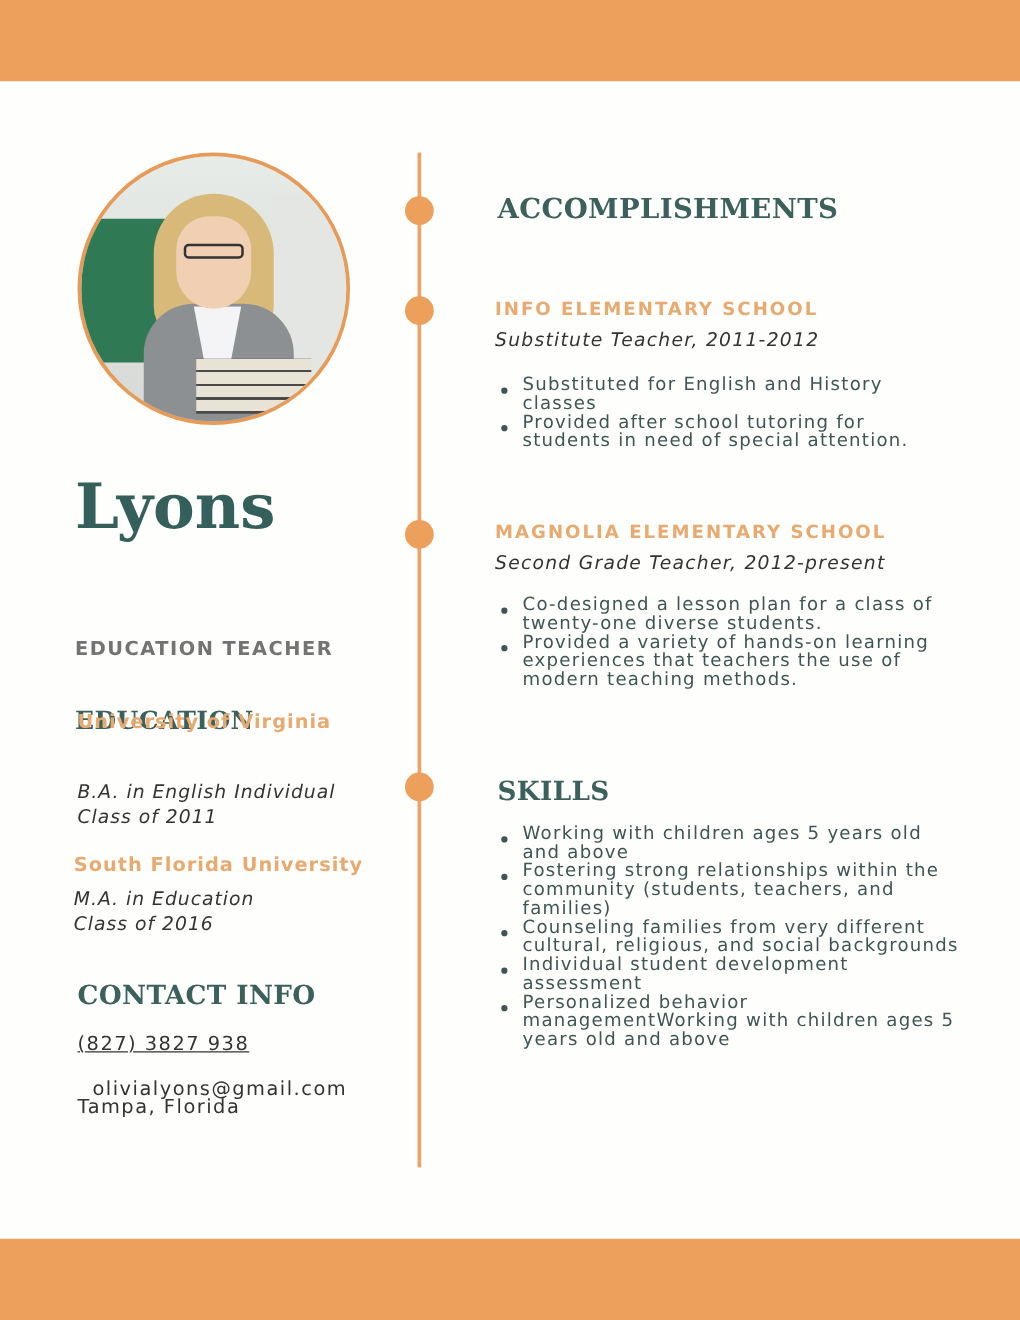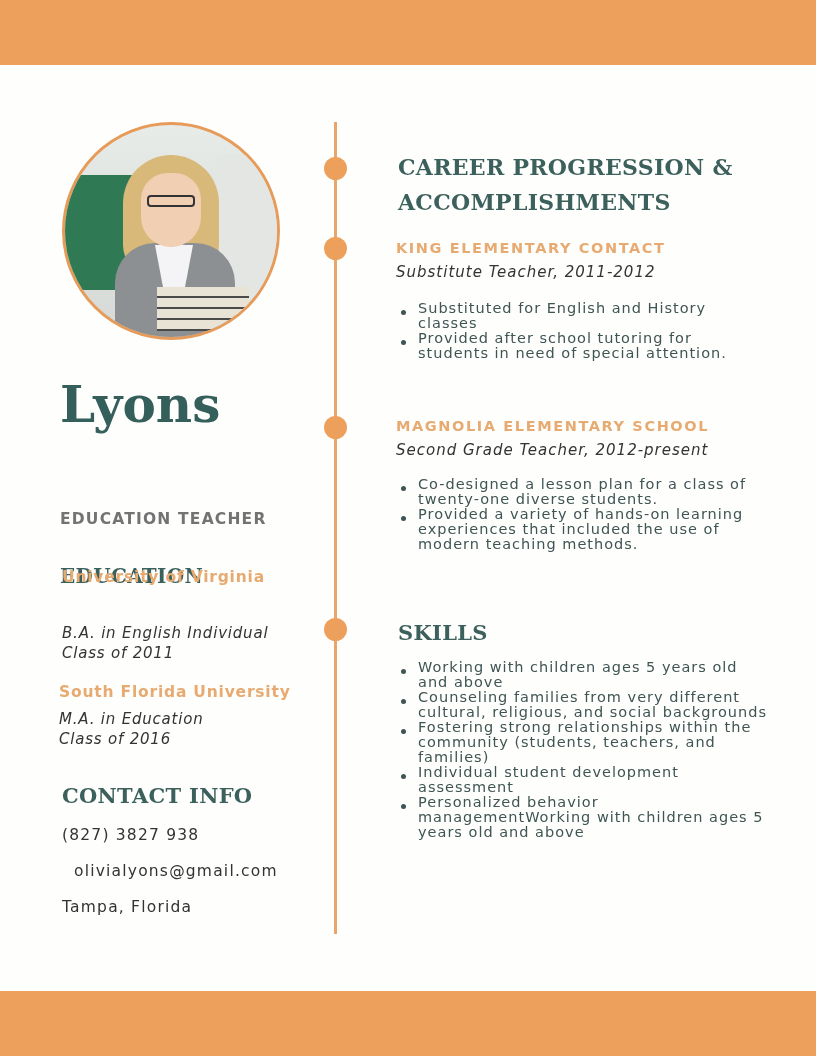--- a/index.html
+++ b/index.html
@@ -101,51 +101,50 @@
   <div>B.A. in English Individual</div>
   <div>Class of 2011</div>
 </div>
 <div class="school" style="left:59px; top:683px;">South Florida University</div>
 <div class="degree" style="left:59px; top:709px;">
   <div>M.A. in Education</div>
   <div>Class of 2016</div>
 </div>
 
 <div class="sec-title contact-title">CONTACT INFO</div>
-<div class="contact-line" style="top:826px;">(827) 3827 938</div>
+<div class="contact-line" style="top:826px;text-decoration:underline;">(827) 3827 938</div>
 <div class="contact-line" style="top:862px;margin-left:12px;">olivialyons@gmail.com</div>
-<div class="contact-line" style="top:898px;">Tampa, Florida</div>
+<div class="contact-line" style="top:876px;">Tampa, Florida</div>
 
 <div class="tl-line"></div>
 <div class="tl-dot" style="top:157px;"></div>
 <div class="tl-dot" style="top:237px;"></div>
 <div class="tl-dot" style="top:416px;"></div>
 <div class="tl-dot" style="top:618px;"></div>
 
 <div class="sec-title career-title">
-  <div>CAREER PROGRESSION &amp;</div>
   <div>ACCOMPLISHMENTS</div>
 </div>
 
-<div class="job-school" style="top:240px;">KING ELEMENTARY CONTACT</div>
+<div class="job-school" style="top:240px;">INFO ELEMENTARY SCHOOL</div>
 <div class="job-role" style="top:263px;">Substitute Teacher, 2011-2012</div>
 <ul class="bullets" style="top:301px;">
   <li>Substituted for English and History classes</li>
   <li>Provided after school tutoring for students in need of special attention.</li>
 </ul>
 
 <div class="job-school" style="top:418px;">MAGNOLIA ELEMENTARY SCHOOL</div>
 <div class="job-role" style="top:441px;text-align:center;">Second Grade Teacher, 2012-present</div>
 <ul class="bullets" style="top:477px;">
   <li>Co-designed a lesson plan for a class of twenty-one diverse students.</li>
-  <li>Provided a variety of hands-on learning experiences that included the use of modern teaching methods.</li>
+  <li>Provided a variety of hands-on learning experiences that teachers the use of modern teaching methods.</li>
 </ul>
 
 <div class="sec-title skills-title">SKILLS</div>
 <ul class="bullets" style="top:660px;">
   <li>Working with children ages 5 years old and above</li>
+  <li>Fostering strong relationships within the community (students, teachers,  and families)</li>
   <li>Counseling families from very different cultural, religious, and social backgrounds</li>
-  <li>Fostering strong relationships within the community (students, teachers,  and families)</li>
   <li>Individual student development assessment</li>
   <li>Personalized behavior managementWorking with children ages 5 years old and above</li>
 </ul>
 
 <div class="band bottom"></div>
 
 </body></html>

